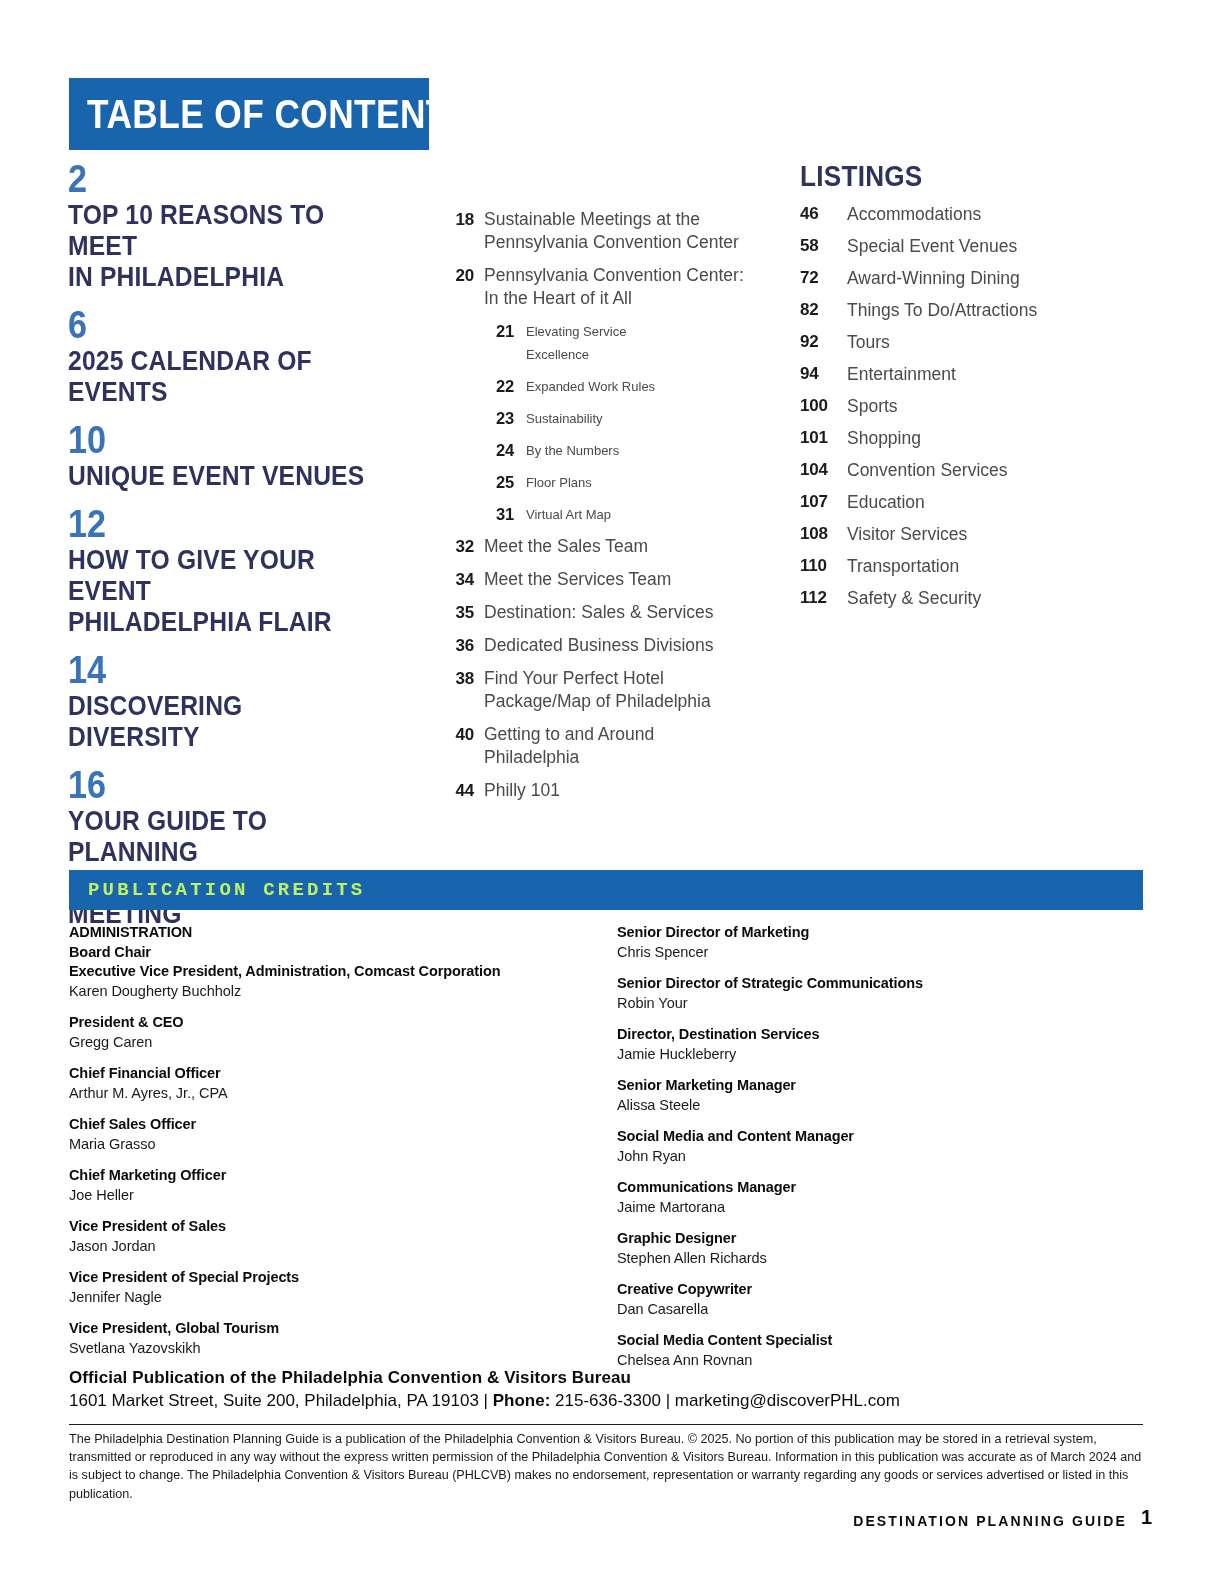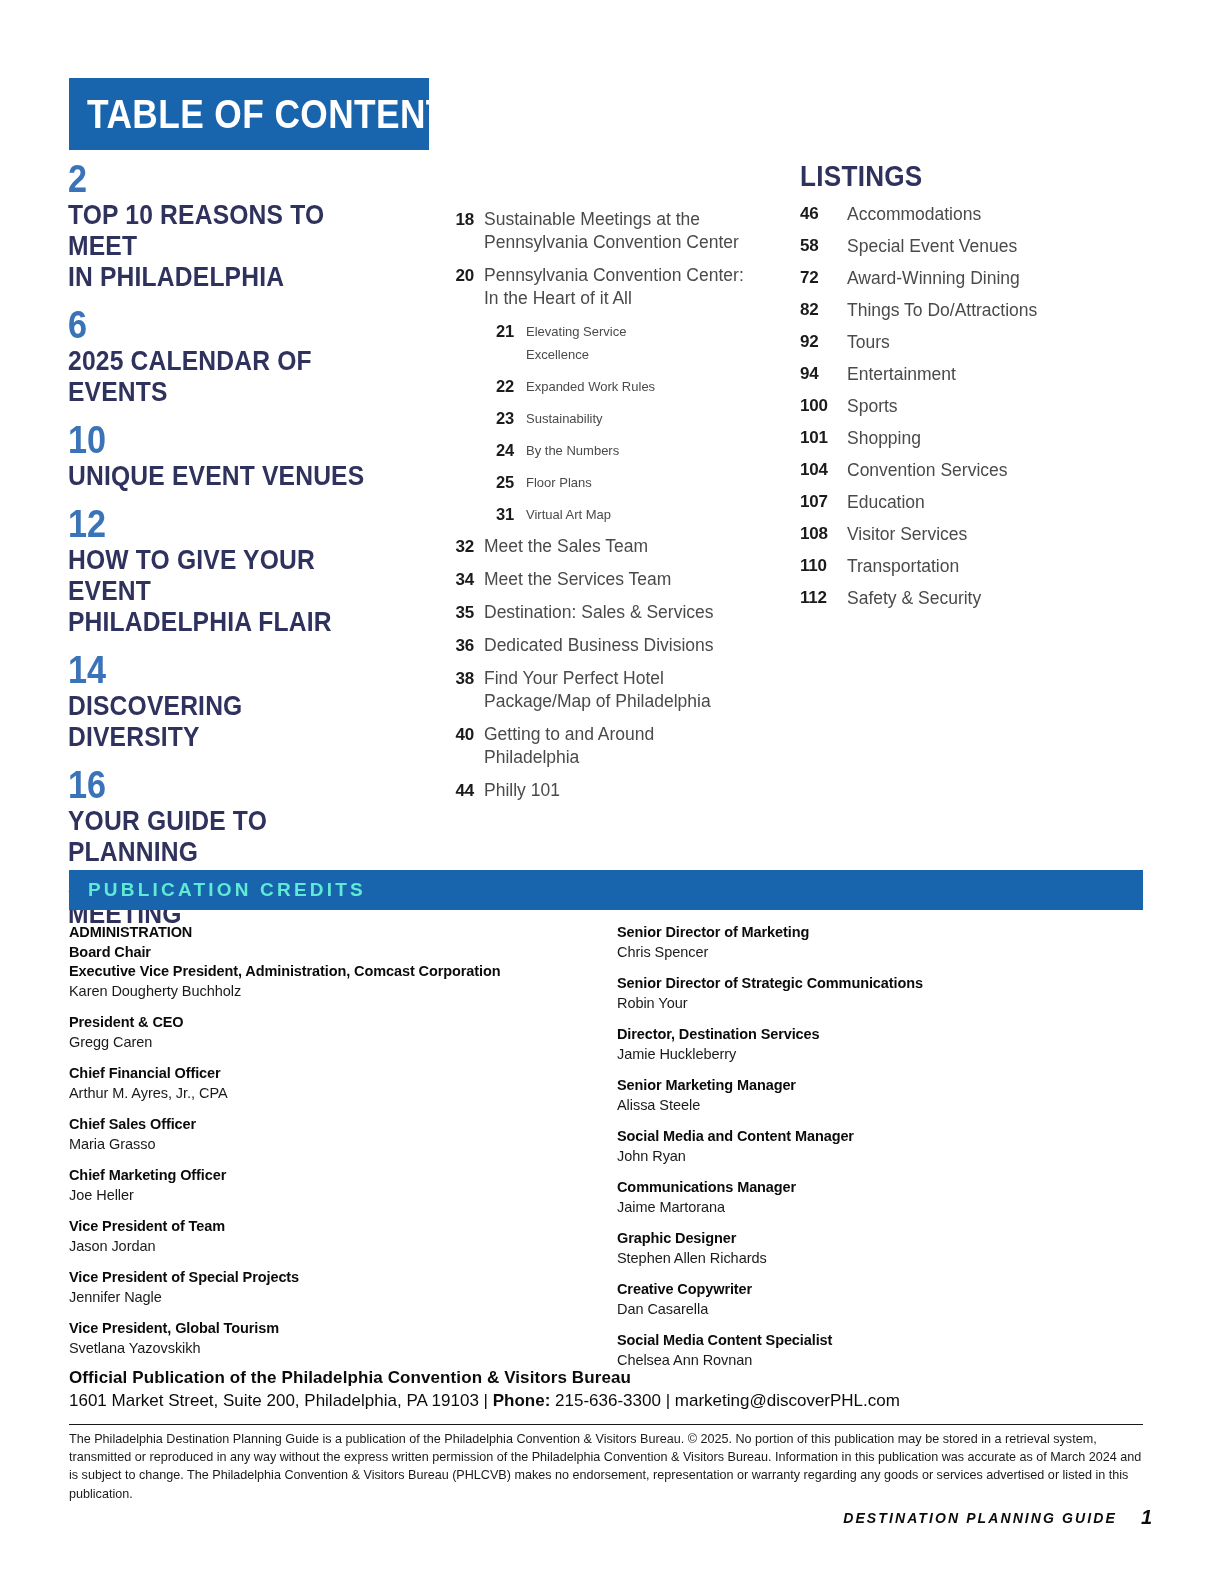--- a/index.html
+++ b/index.html
@@ -102,22 +102,22 @@
   .lst-row .lbl { font-size:17.5px; color:#4a4a4a; line-height:22px; }
 
   
   .credits-bar {
     position:absolute; left:69px; top:870px;
     width:1074px; height:40px;
     background:#1865AE;
     display:flex; align-items:center;
   }
   .credits-bar-text {
-    color:#5eead4;
-    font-family:Liberation Sans, sans-serif;
+    color:#bef264;
+    font-family:Liberation Mono, monospace;
     font-weight:bold;
     font-size:19px;
     letter-spacing:3.2px;
     padding-left:19px;
     white-space:nowrap;
   }
 
   .credits-wrap { position:absolute; left:69px; top:923px; width:1074px; }
   .credits-col { position:absolute; top:0; }
   .credits-col.left { left:0; width:560px; }
@@ -154,21 +154,21 @@
   }
 
   .disclaimer {
     position:absolute; left:69px; top:1430px; width:1078px;
     font-size:12.6px; color:#1a1a1a; line-height:18.2px;
     text-align:left;
   }
 
   .page-footer {
     position:absolute; right:72px; top:1506px;
-    display:flex; align-items:center; gap:24px;font-style:italic;
+    display:flex; align-items:flex-end; gap:14px;
   }
   .page-footer .pf-label {
     font-weight:bold; font-size:14px; color:#0b0b0b;
     letter-spacing:2.1px;
   }
   .page-footer .pf-num {
     font-weight:bold; font-size:20px; color:#0b0b0b;
   }
 </style>
 </head>
@@ -362,21 +362,21 @@
         </div>
         <div class="cred-block">
           <div class="cred-role" style="white-space: pre-line;">Chief Sales Officer</div>
           <div class="cred-name">Maria Grasso</div>
         </div>
         <div class="cred-block">
           <div class="cred-role" style="white-space: pre-line;">Chief Marketing Officer</div>
           <div class="cred-name">Joe Heller</div>
         </div>
         <div class="cred-block">
-          <div class="cred-role" style="white-space: pre-line;">Vice President of Team</div>
+          <div class="cred-role" style="white-space: pre-line;">Vice President of Sales</div>
           <div class="cred-name">Jason Jordan</div>
         </div>
         <div class="cred-block">
           <div class="cred-role" style="white-space: pre-line;">Vice President of Special Projects</div>
           <div class="cred-name">Jennifer Nagle</div>
         </div>
         <div class="cred-block">
           <div class="cred-role" style="white-space: pre-line;">Vice President, Global Tourism</div>
           <div class="cred-name">Svetlana Yazovskikh</div>
         </div>

